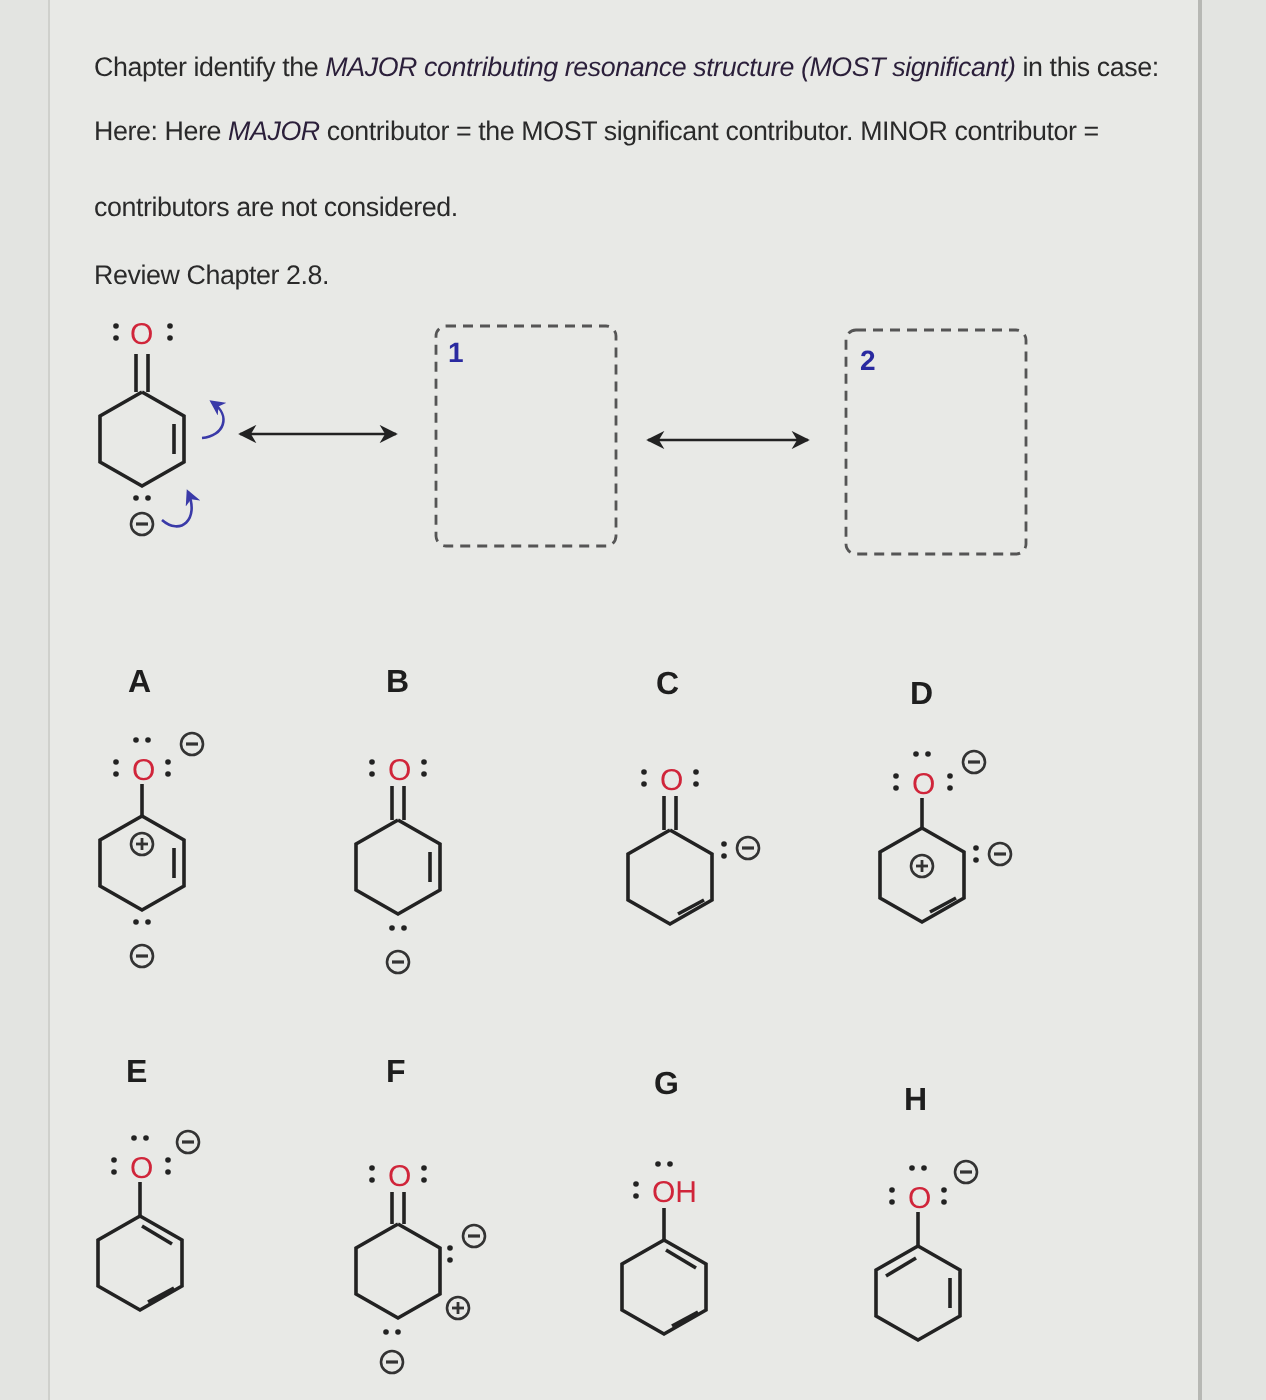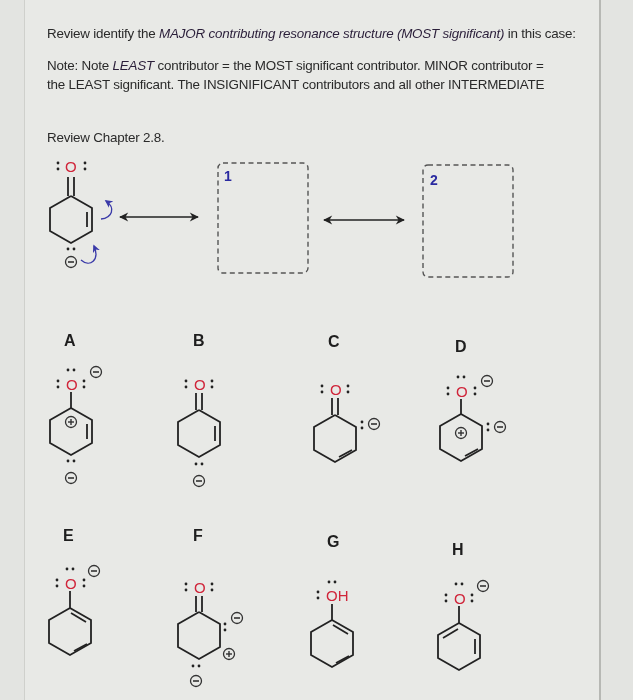--- a/index.html
+++ b/index.html
@@ -26,25 +26,26 @@
   .lbl { font-family:"Liberation Sans", sans-serif; font-weight:bold; font-size:16px; fill:#1e1e1e; }
   .ox { font-family:"Liberation Sans", sans-serif; font-size:15px; fill:#d0253a; }
   .box-num { font-family:"Liberation Sans", sans-serif; font-weight:bold; font-size:14px; fill:#2a2aa0; }
 </style>
 </head>
 <body>
 
 <div class="page"></div>
 
 <div class="q-text" style="top:24px;">
-  <span>Review identify the </span><em>MAJOR contributing resonance structure (MOST significant)</em><span> in this case:</span>
+  <span>Chapter identify the </span><em>MAJOR contributing resonance structure (MOST significant)</em><span> in this case:</span>
 </div>
 <div class="q-text" style="top:56px;">
-  <span>Note: Note </span><span class="maj">LEAST</span><span> contributor = the MOST significant contributor. MINOR contributor =</span><br>
-  <span>the LEAST significant. The INSIGNIFICANT contributors and all other INTERMEDIATE</span><br>
+  <span>Here: Here </span><span class="maj">MAJOR</span><span> contributor = the MOST significant contributor. MINOR contributor =</span><br>
+  <br>
+  <span>contributors are not considered.</span>
 </div>
 <div class="q-text" style="top:128px;">Review Chapter 2.8.</div>
 
 <svg width="633" height="700" viewBox="0 0 633 700">
   <defs>
     <marker id="ah" viewBox="0 0 10 10" refX="9" refY="5" markerWidth="9" markerHeight="7" orient="auto-start-reverse">
       <path d="M0,0 L10,5 L0,10 L3,5 Z" fill="#222"></path>
     </marker>
     <marker id="cah" viewBox="0 0 10 10" refX="8" refY="5" markerWidth="6" markerHeight="6" orient="auto">
       <path d="M0,0 L10,5 L0,10 L3,5 Z" fill="#3a3aa8"></path>

